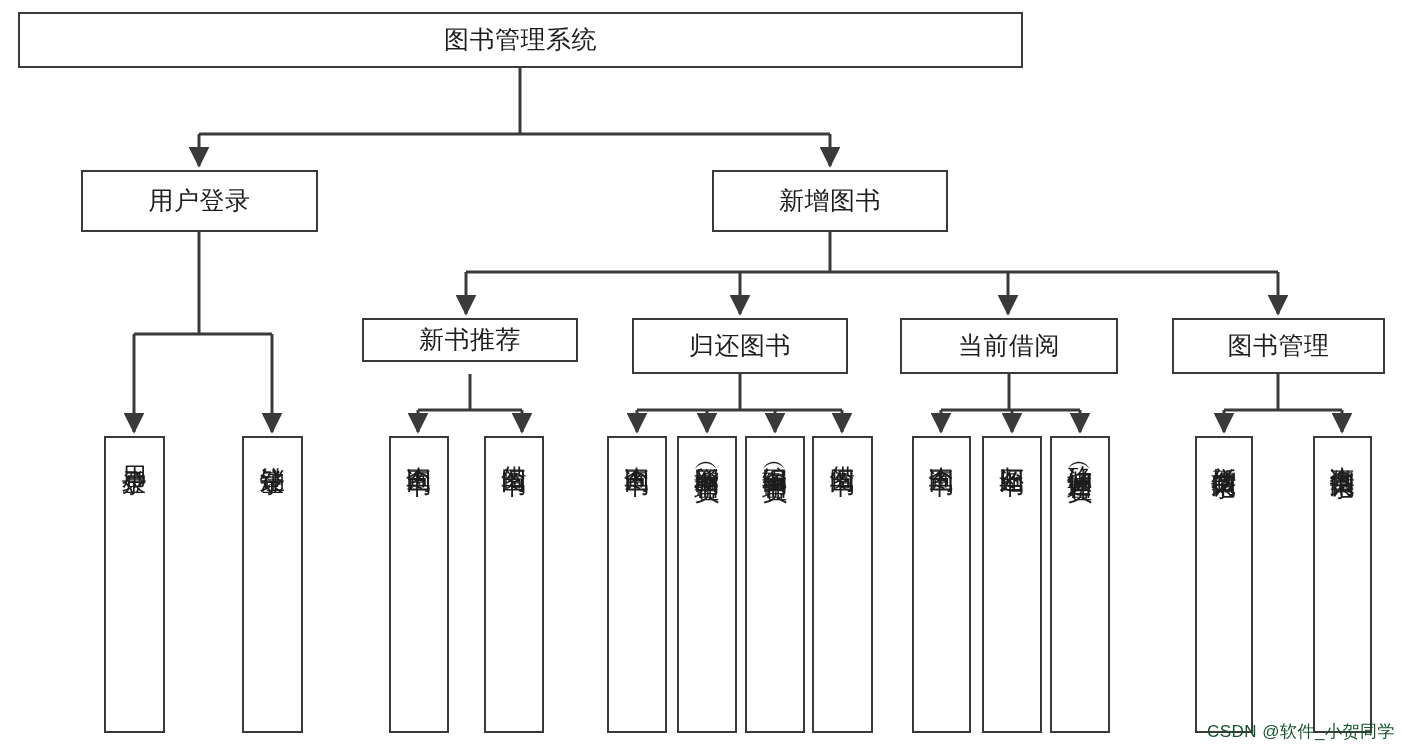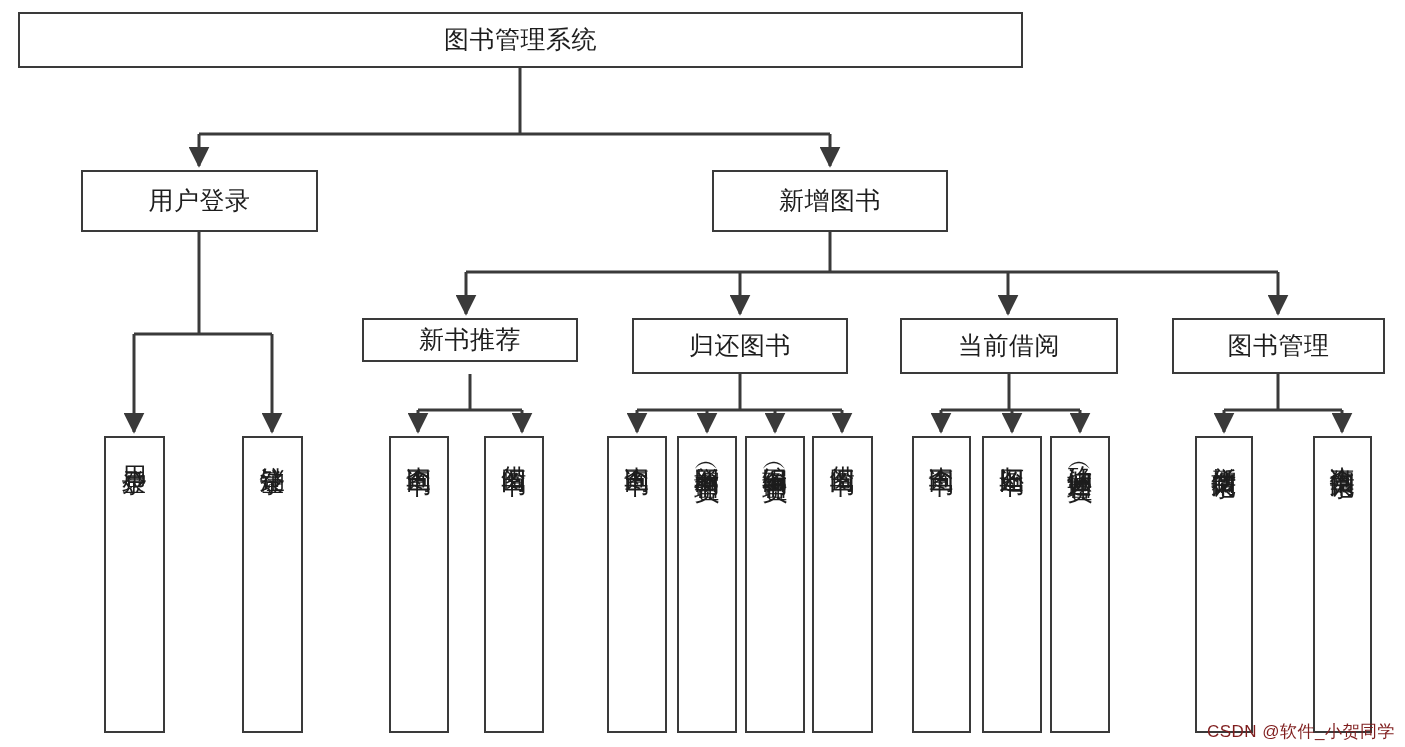--- a/index.html
+++ b/index.html
@@ -63,21 +63,21 @@
     line-height: 1.05;
     letter-spacing: 2px;
     white-space: nowrap;
   }
   
   #watermark {
     position: absolute;
     right: 10px;
     bottom: 4px;
     font-size: 17px;
-    color: #7f1d1d;
+    color: #14532d;
     font-family: "Liberation Sans", "DejaVu Sans", sans-serif;
     letter-spacing: 0.5px;
     white-space: nowrap;
     pointer-events: none;
   }
 </style>
 </head>
 <body>
 
 <div id="canvas">

